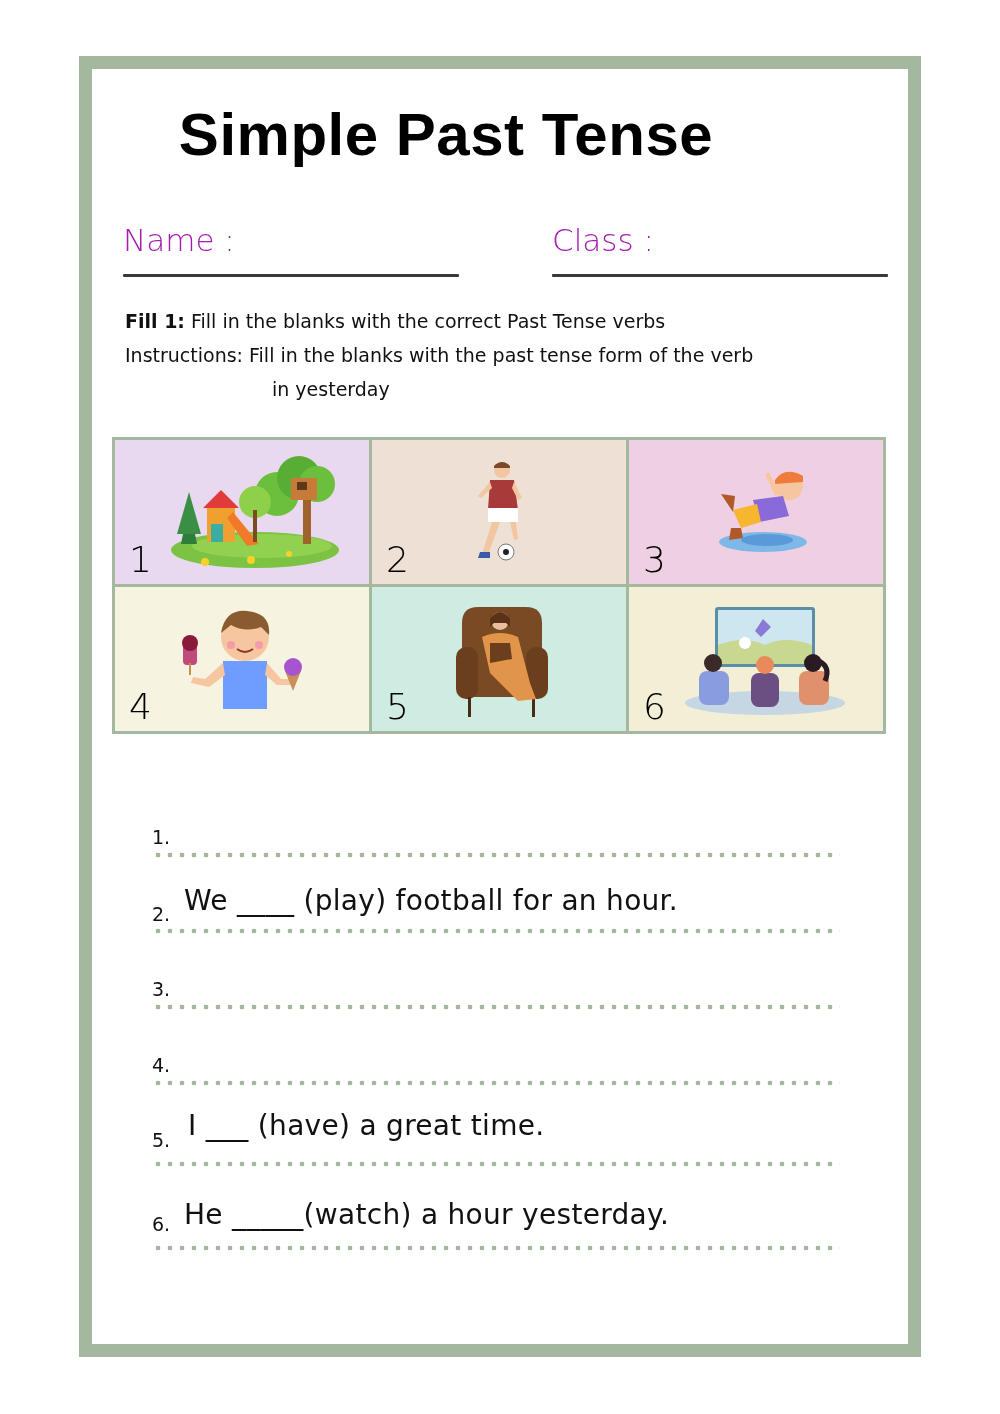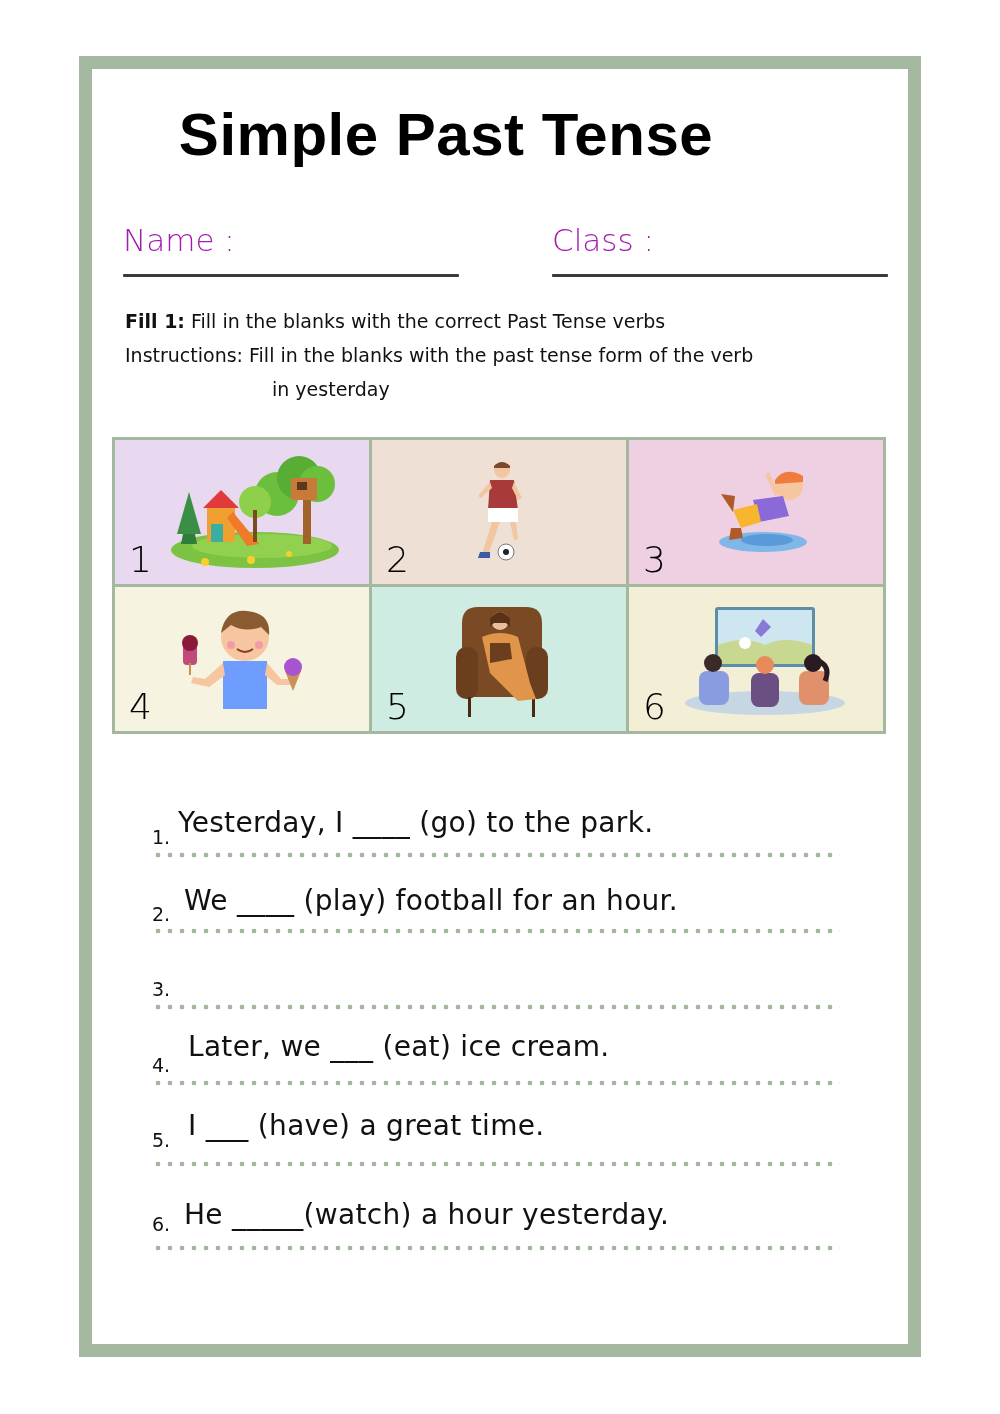--- a/index.html
+++ b/index.html
@@ -173,38 +173,36 @@
       <rect x="114" y="66" width="30" height="34" rx="8" fill="#e0906a"></rect>
       <circle cx="128" cy="58" r="9" fill="#2a1a22"></circle>
       <path d="M134 56 Q146 62 140 76" stroke="#2a1a22" stroke-width="5" fill="none"></path>
     </svg>
     <span class="cell-num">6</span>
   </div>
 </div>
 
 <div class="q" style="top:806px;height:60px;">
   <span class="q-num" style="top:20px;">1.</span>
-  <span class="q-text" style="left:26px;top:0px;">Yesterday, I ____ (go) to the park.</span>
   <div class="dots" style="top:46px;"></div>
 </div>
 
 <div class="q" style="top:884px;height:60px;">
   <span class="q-num" style="top:19px;">2.</span>
   <span class="q-text" style="left:32px;top:0px;">We ____ (play) football for an hour.</span>
   <div class="dots" style="top:44px;"></div>
 </div>
 
 <div class="q" style="top:957px;height:60px;">
   <span class="q-num" style="top:21px;">3.</span>
   <div class="dots" style="top:47px;"></div>
 </div>
 
 <div class="q" style="top:1030px;height:60px;">
   <span class="q-num" style="top:24px;">4.</span>
-  <span class="q-text" style="left:36px;top:0px;">Later, we ___ (eat) ice cream.</span>
   <div class="dots" style="top:50px;"></div>
 </div>
 
 <div class="q" style="top:1109px;height:60px;">
   <span class="q-num" style="top:20px;">5.</span>
   <span class="q-text" style="left:36px;top:0px;">I ___ (have) a great time.</span>
   <div class="dots" style="top:52px;"></div>
 </div>
 
 <div class="q" style="top:1198px;height:60px;">

